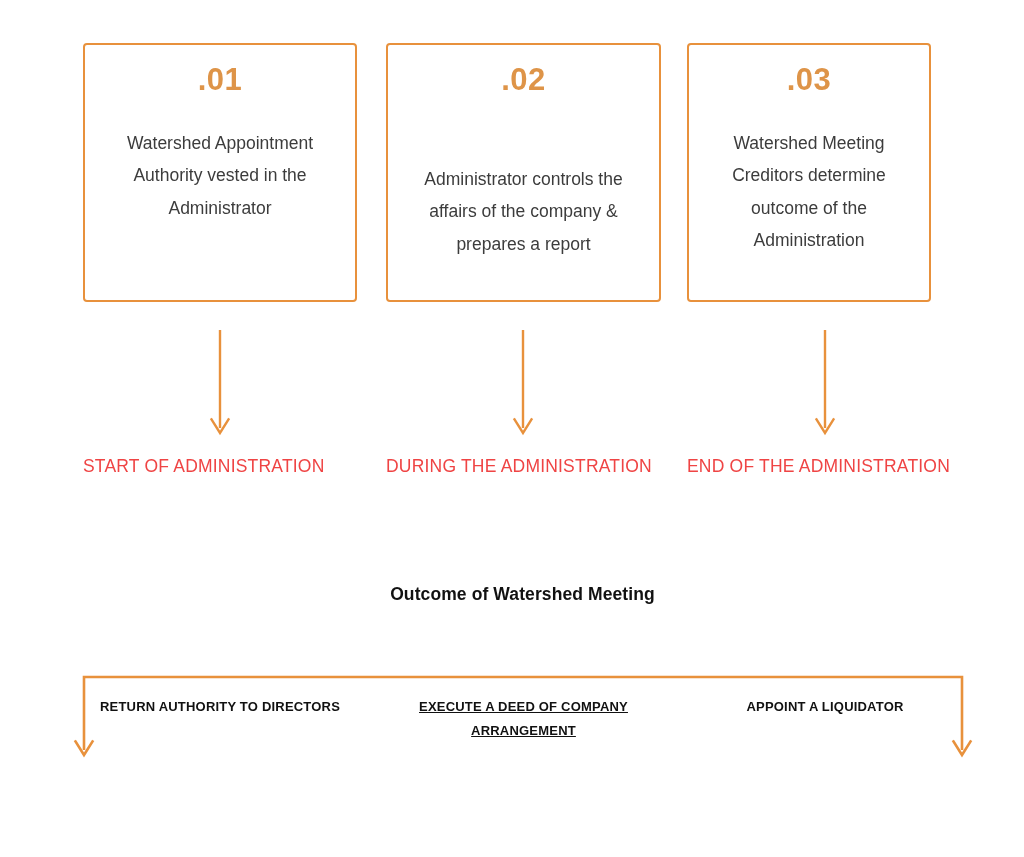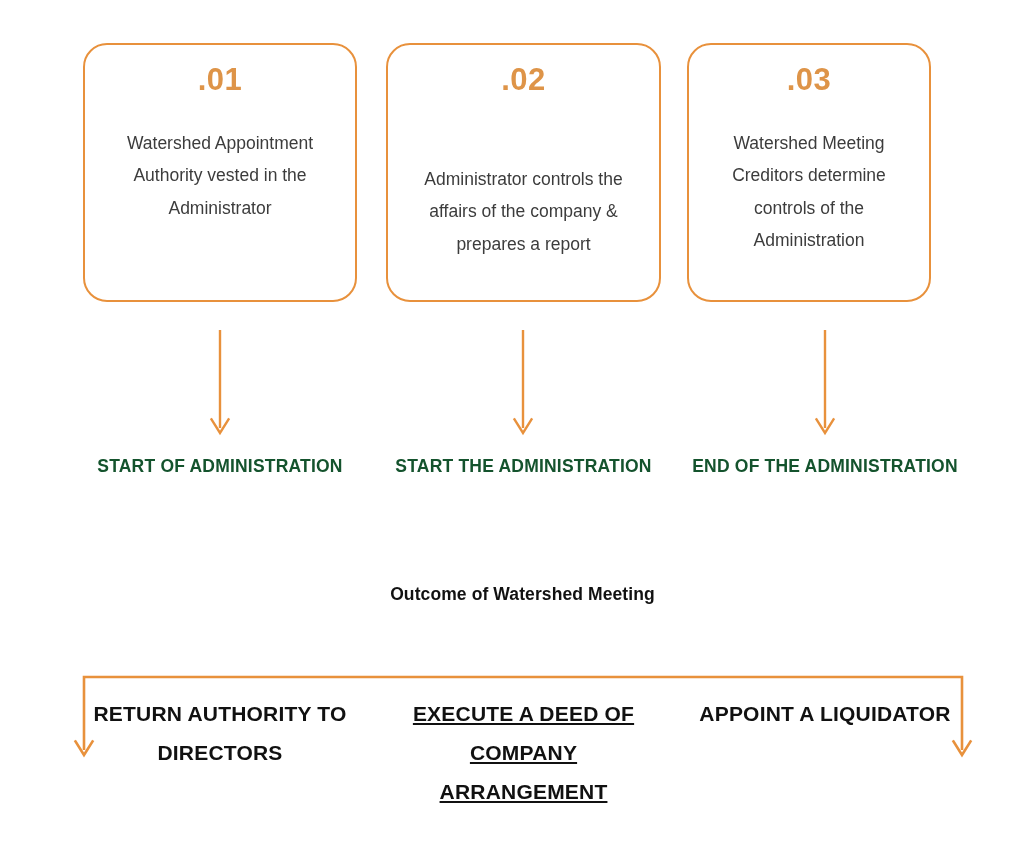--- a/index.html
+++ b/index.html
@@ -21,21 +21,21 @@
     left: 0; top: 0;
     width: 1024px;
     height: 857px;
   }
 
   
   .card {
     position: absolute;
     box-sizing: border-box;
     border: 2px solid #e8913c;
-    border-radius: 24px;
+    border-radius: 4px;
     background: #ffffff;
     display: flex;
     flex-direction: column;
     align-items: center;
     padding: 18px 16px 16px 16px;
   }
   .card-number {
     font-size: 31px;
     font-weight: bold;
     color: #de9448;
@@ -62,23 +62,23 @@
     left: 0; top: 0;
     width: 1024px;
     height: 857px;
     pointer-events: none;
   }
 
   
   .stage-label {
     position: absolute;
     font-size: 17.5px;
-    font-weight: bold;
-    color: #14532d;
-    text-align: center;
+    font-weight: normal;
+    color: #ef4444;
+    text-align: left;
     line-height: 1.85;
     letter-spacing: 0.2px;
   }
   #stage-label-1 { left: 83px;  top: 450px; width: 274px; }
   #stage-label-2 { left: 386px; top: 450px; width: 275px; }
   #stage-label-3 { left: 687px; top: 450px; width: 276px; }
 
   
   #outcome-heading {
     position: absolute;
@@ -88,21 +88,21 @@
     text-align: center;
     font-size: 17.5px;
     font-weight: bold;
     color: #111111;
     letter-spacing: 0.1px;
   }
 
   
   .outcome-label {
     position: absolute;
-    font-size: 21px;
+    font-size: 13px;
     font-weight: bold;
     color: #111111;
     text-align: center;
     line-height: 1.85;
     letter-spacing: 0.2px;
   }
   #outcome-1 { left: 83px;  top: 695px; width: 274px; }
   #outcome-2 { left: 386px; top: 695px; width: 275px; text-decoration: underline; }
   #outcome-3 { left: 687px; top: 695px; width: 276px; }
 </style>
@@ -116,21 +116,21 @@
     <div class="card-text">Watershed Appointment Authority vested in the Administrator</div>
   </div>
 
   <div class="card" id="card-2">
     <div class="card-number">.02</div>
     <div class="card-text">Administrator controls the affairs of the company &amp; prepares a report</div>
   </div>
 
   <div class="card" id="card-3">
     <div class="card-number">.03</div>
-    <div class="card-text">Watershed Meeting Creditors determine controls of the Administration</div>
+    <div class="card-text">Watershed Meeting Creditors determine outcome of the Administration</div>
   </div>
 
   <svg id="connectors" viewBox="0 0 1024 857" width="1024" height="857">
 
     <g>
       <line x1="220" y1="330" x2="220" y2="428" stroke="#e8913c" stroke-width="2.4"></line>
       <path d="M 211.5 419.5 L 220 433 L 228.5 419.5" fill="none" stroke="#e8913c" stroke-width="2.4" stroke-linecap="square"></path>
     </g>
 
     <g>
@@ -144,21 +144,21 @@
     </g>
 
     <g>
       <path d="M 84 750 L 84 677 L 962 677 L 962 750" fill="none" stroke="#e8913c" stroke-width="2.6" stroke-linejoin="miter" stroke-linecap="butt"></path>
       <path d="M 75.5 741.5 L 84 755 L 92.5 741.5" fill="none" stroke="#e8913c" stroke-width="2.6" stroke-linecap="square"></path>
       <path d="M 953.5 741.5 L 962 755 L 970.5 741.5" fill="none" stroke="#e8913c" stroke-width="2.6" stroke-linecap="square"></path>
     </g>
   </svg>
 
   <div class="stage-label" id="stage-label-1">START OF ADMINISTRATION</div>
-  <div class="stage-label" id="stage-label-2">START THE ADMINISTRATION</div>
+  <div class="stage-label" id="stage-label-2">DURING THE ADMINISTRATION</div>
   <div class="stage-label" id="stage-label-3">END OF THE ADMINISTRATION</div>
 
   <div id="outcome-heading">Outcome of Watershed Meeting</div>
 
   <div class="outcome-label" id="outcome-1">RETURN AUTHORITY TO DIRECTORS</div>
   <div class="outcome-label" id="outcome-2">EXECUTE A DEED OF COMPANY ARRANGEMENT</div>
   <div class="outcome-label" id="outcome-3">APPOINT A LIQUIDATOR</div>
 
 </div>
 

